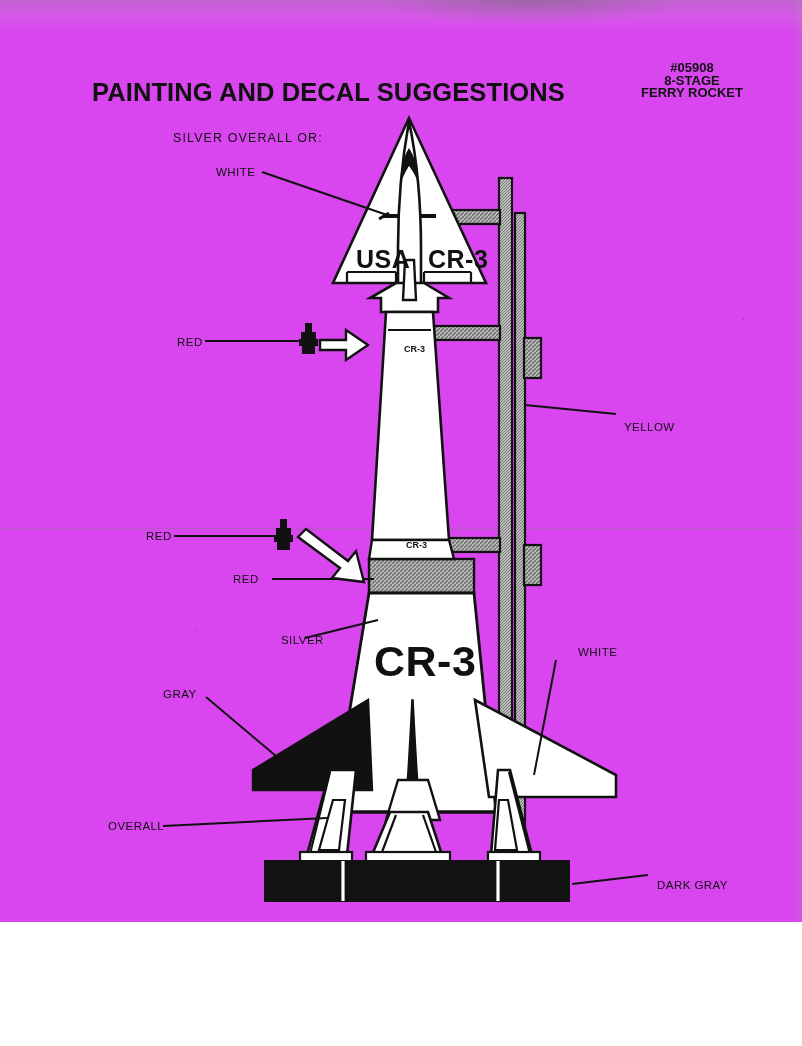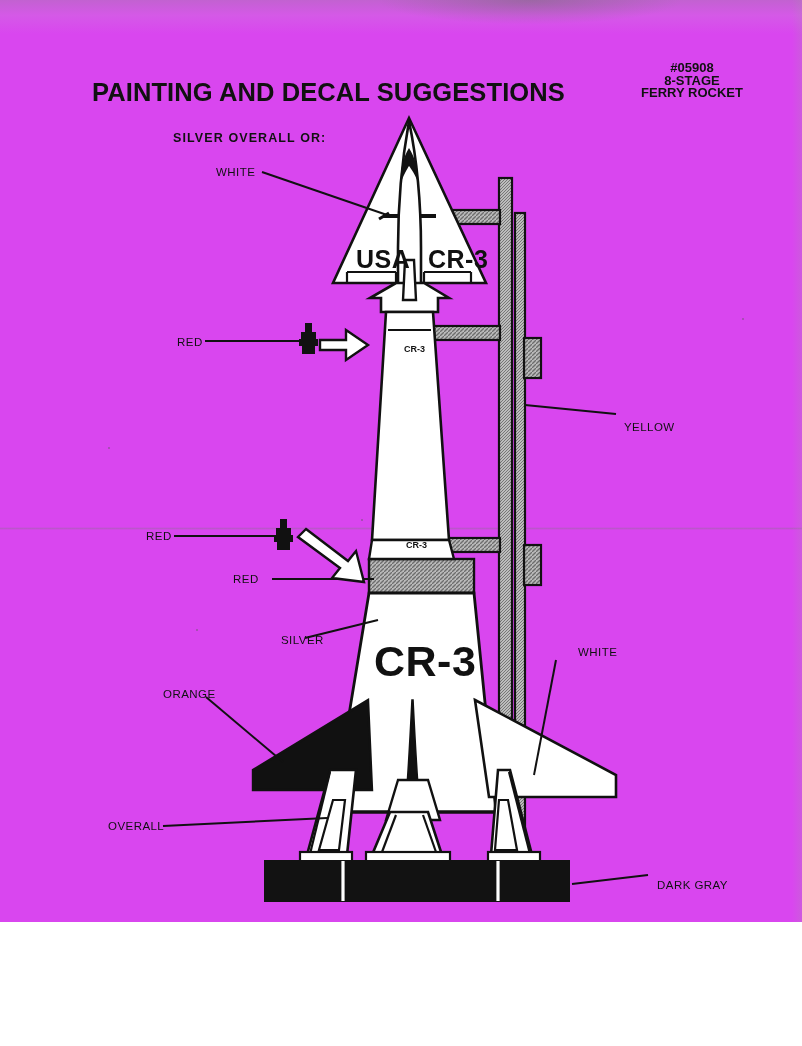--- a/index.html
+++ b/index.html
@@ -64,21 +64,21 @@
     width: 168px;
     text-align: center;
     font-size: 13px;
     font-weight: bold;
     line-height: 12.6px;
   }
   .note-silver {
     position: absolute;
     left: 173px; top: 131px;
     font-size: 12.5px;
-    font-weight: bold;
+    font-weight: normal;
     letter-spacing: 1.1px;
     white-space: nowrap;
     text-align: right;
   }
   .copyright {
     position: absolute;
     left: 89px; top: 941px;
     font-size: 10.5px;
     letter-spacing: 0.25px;
     white-space: nowrap;
@@ -121,21 +121,21 @@
   </div>
 
   <div class="note-silver">SILVER OVERALL OR:</div>
 
 
   <div class="callout" style="left:216px; top:166px;">WHITE</div>
   <div class="callout" style="left:177px; top:336px;">RED</div>
   <div class="callout" style="left:146px; top:530px;">RED</div>
   <div class="callout" style="left:233px; top:573px;">RED</div>
   <div class="callout" style="left:253px; top:634px;margin-left:28px;">SILVER</div>
-  <div class="callout" style="left:163px; top:688px;">ORANGE</div>
+  <div class="callout" style="left:163px; top:688px;">GRAY</div>
   <div class="callout" style="left:108px; top:820px;">OVERALL</div>
   <div class="callout" style="left:624px; top:421px;">YELLOW</div>
   <div class="callout" style="left:578px; top:646px;">WHITE</div>
   <div class="callout" style="left:657px; top:879px;">DARK GRAY</div>
 
   <svg class="art" width="802" height="1046" viewBox="0 0 802 1046">
     <defs>
       <pattern id="hatchGray" width="4" height="4" patternUnits="userSpaceOnUse">
         <rect width="4" height="4" fill="#b9b9b9"></rect>
         <path d="M0,4 L4,0" stroke="#6d6d6d" stroke-width="1.3"></path>

